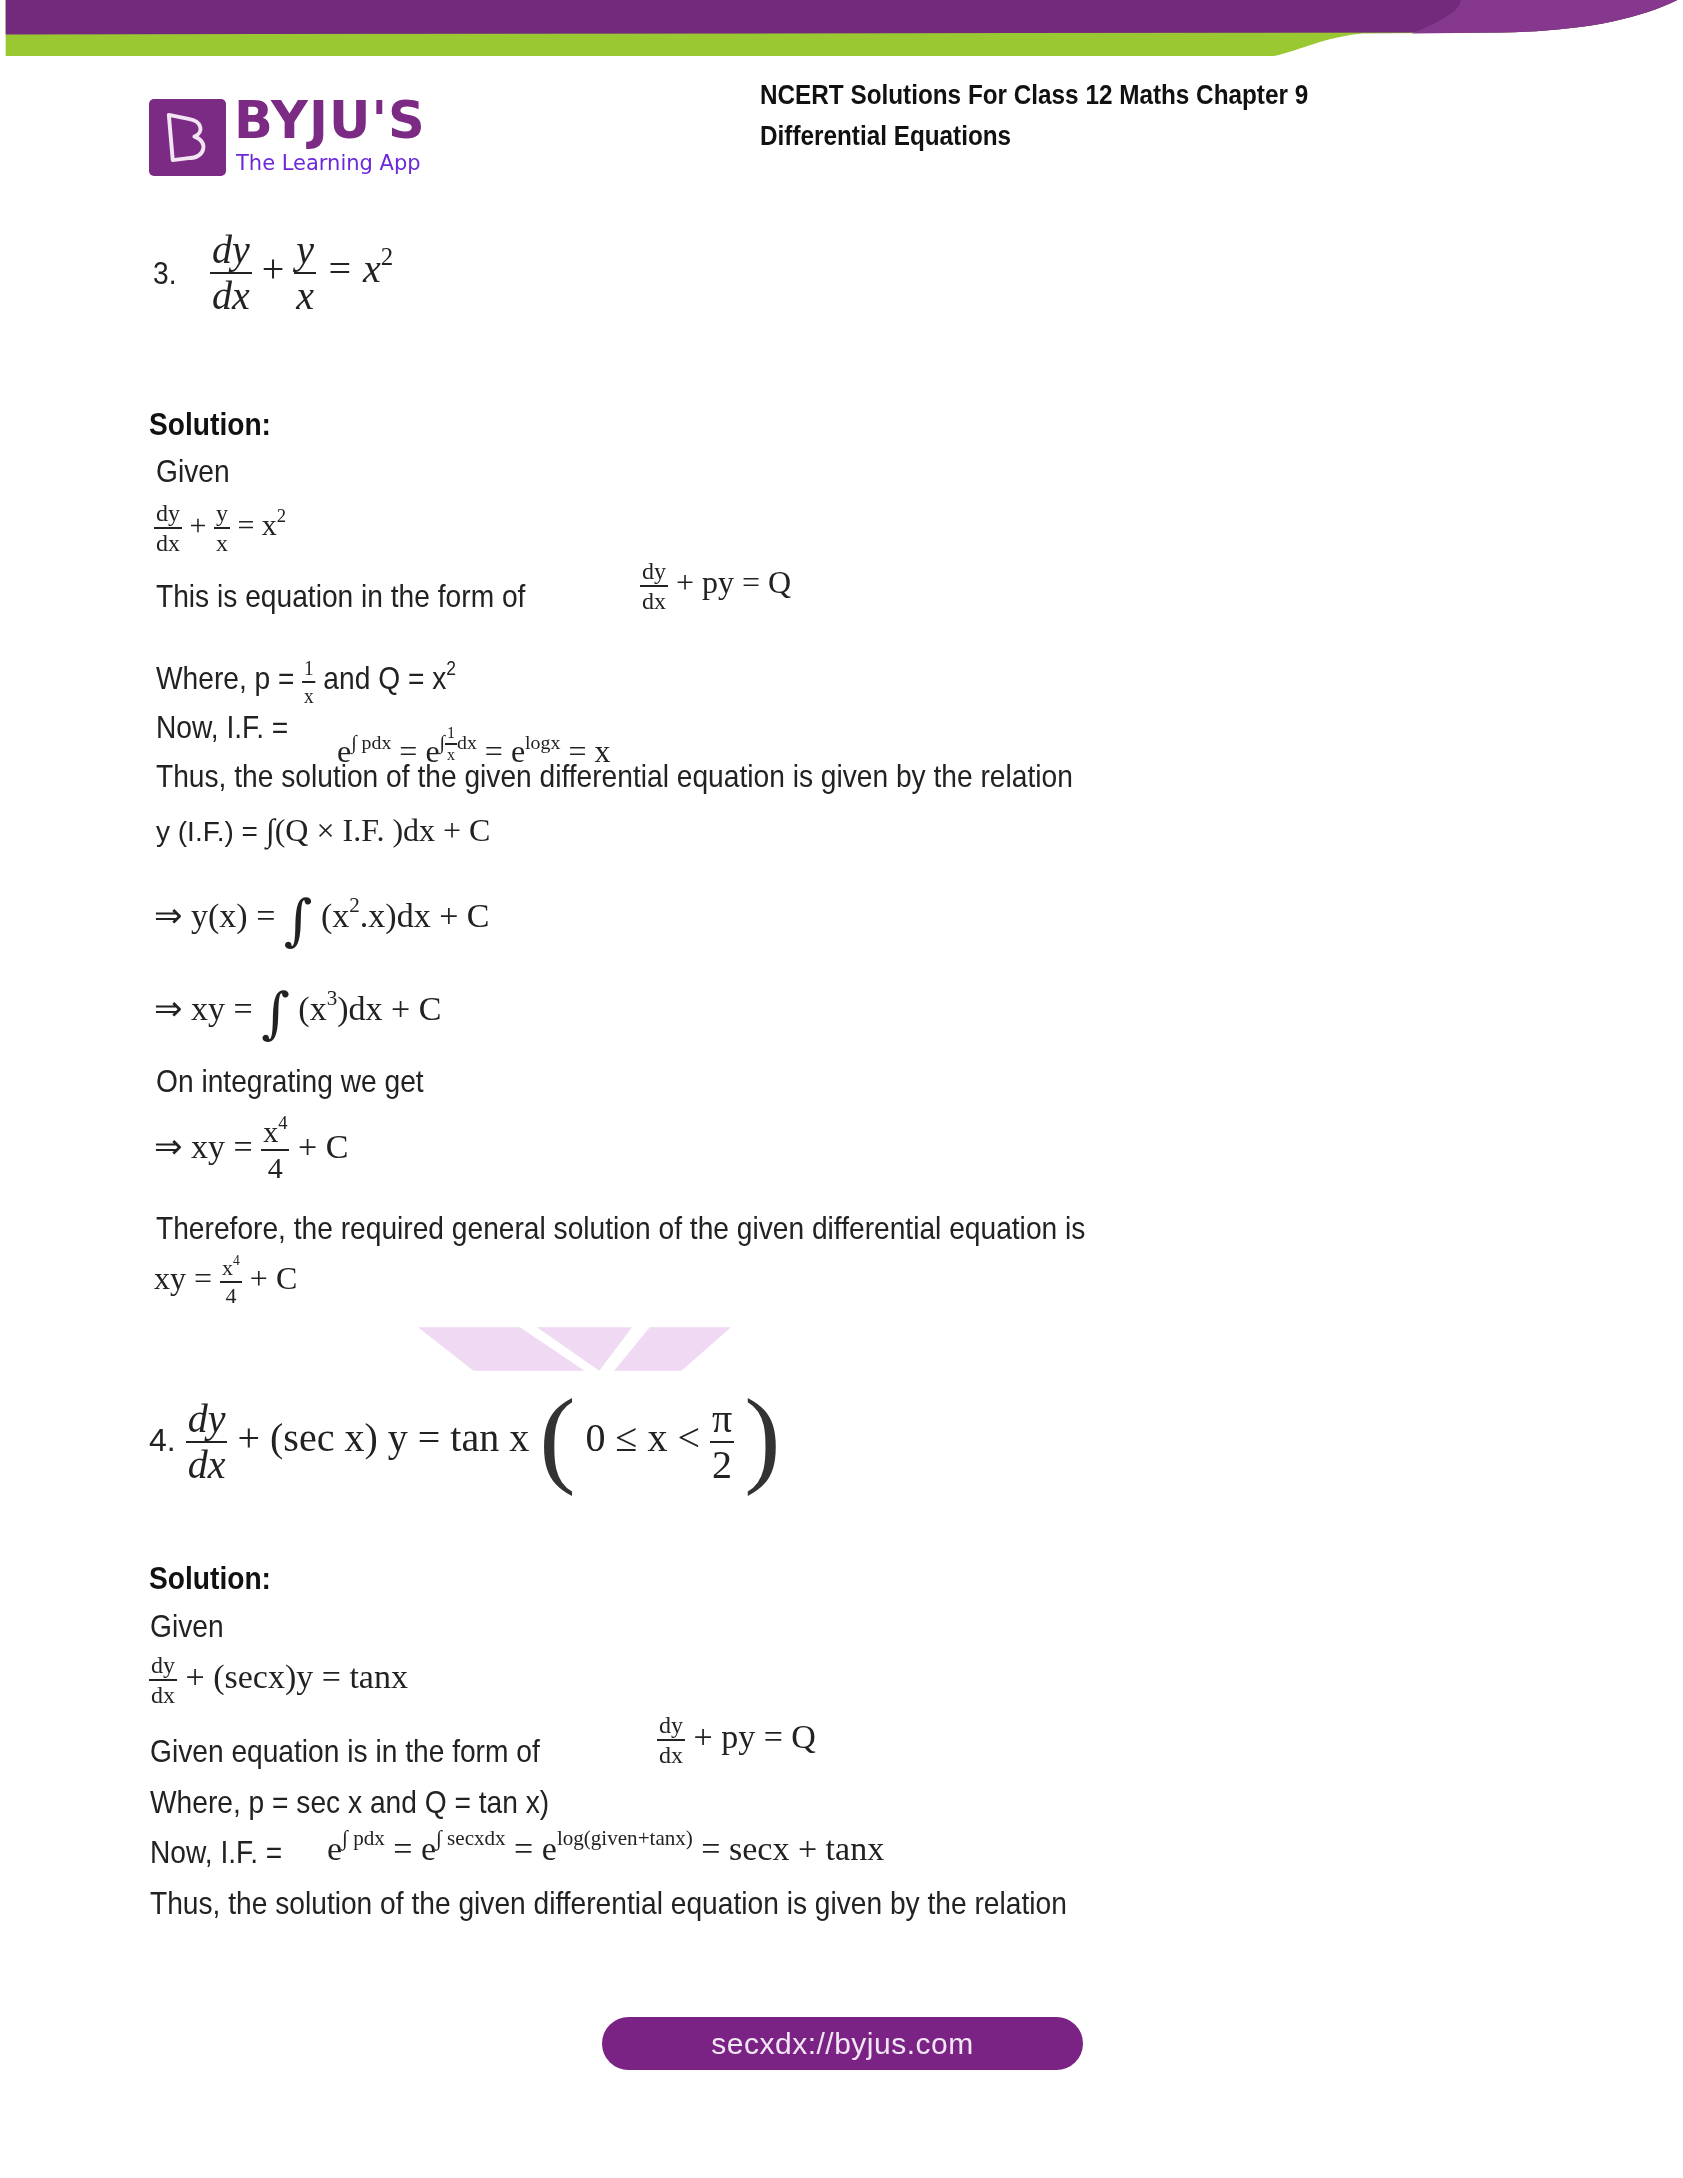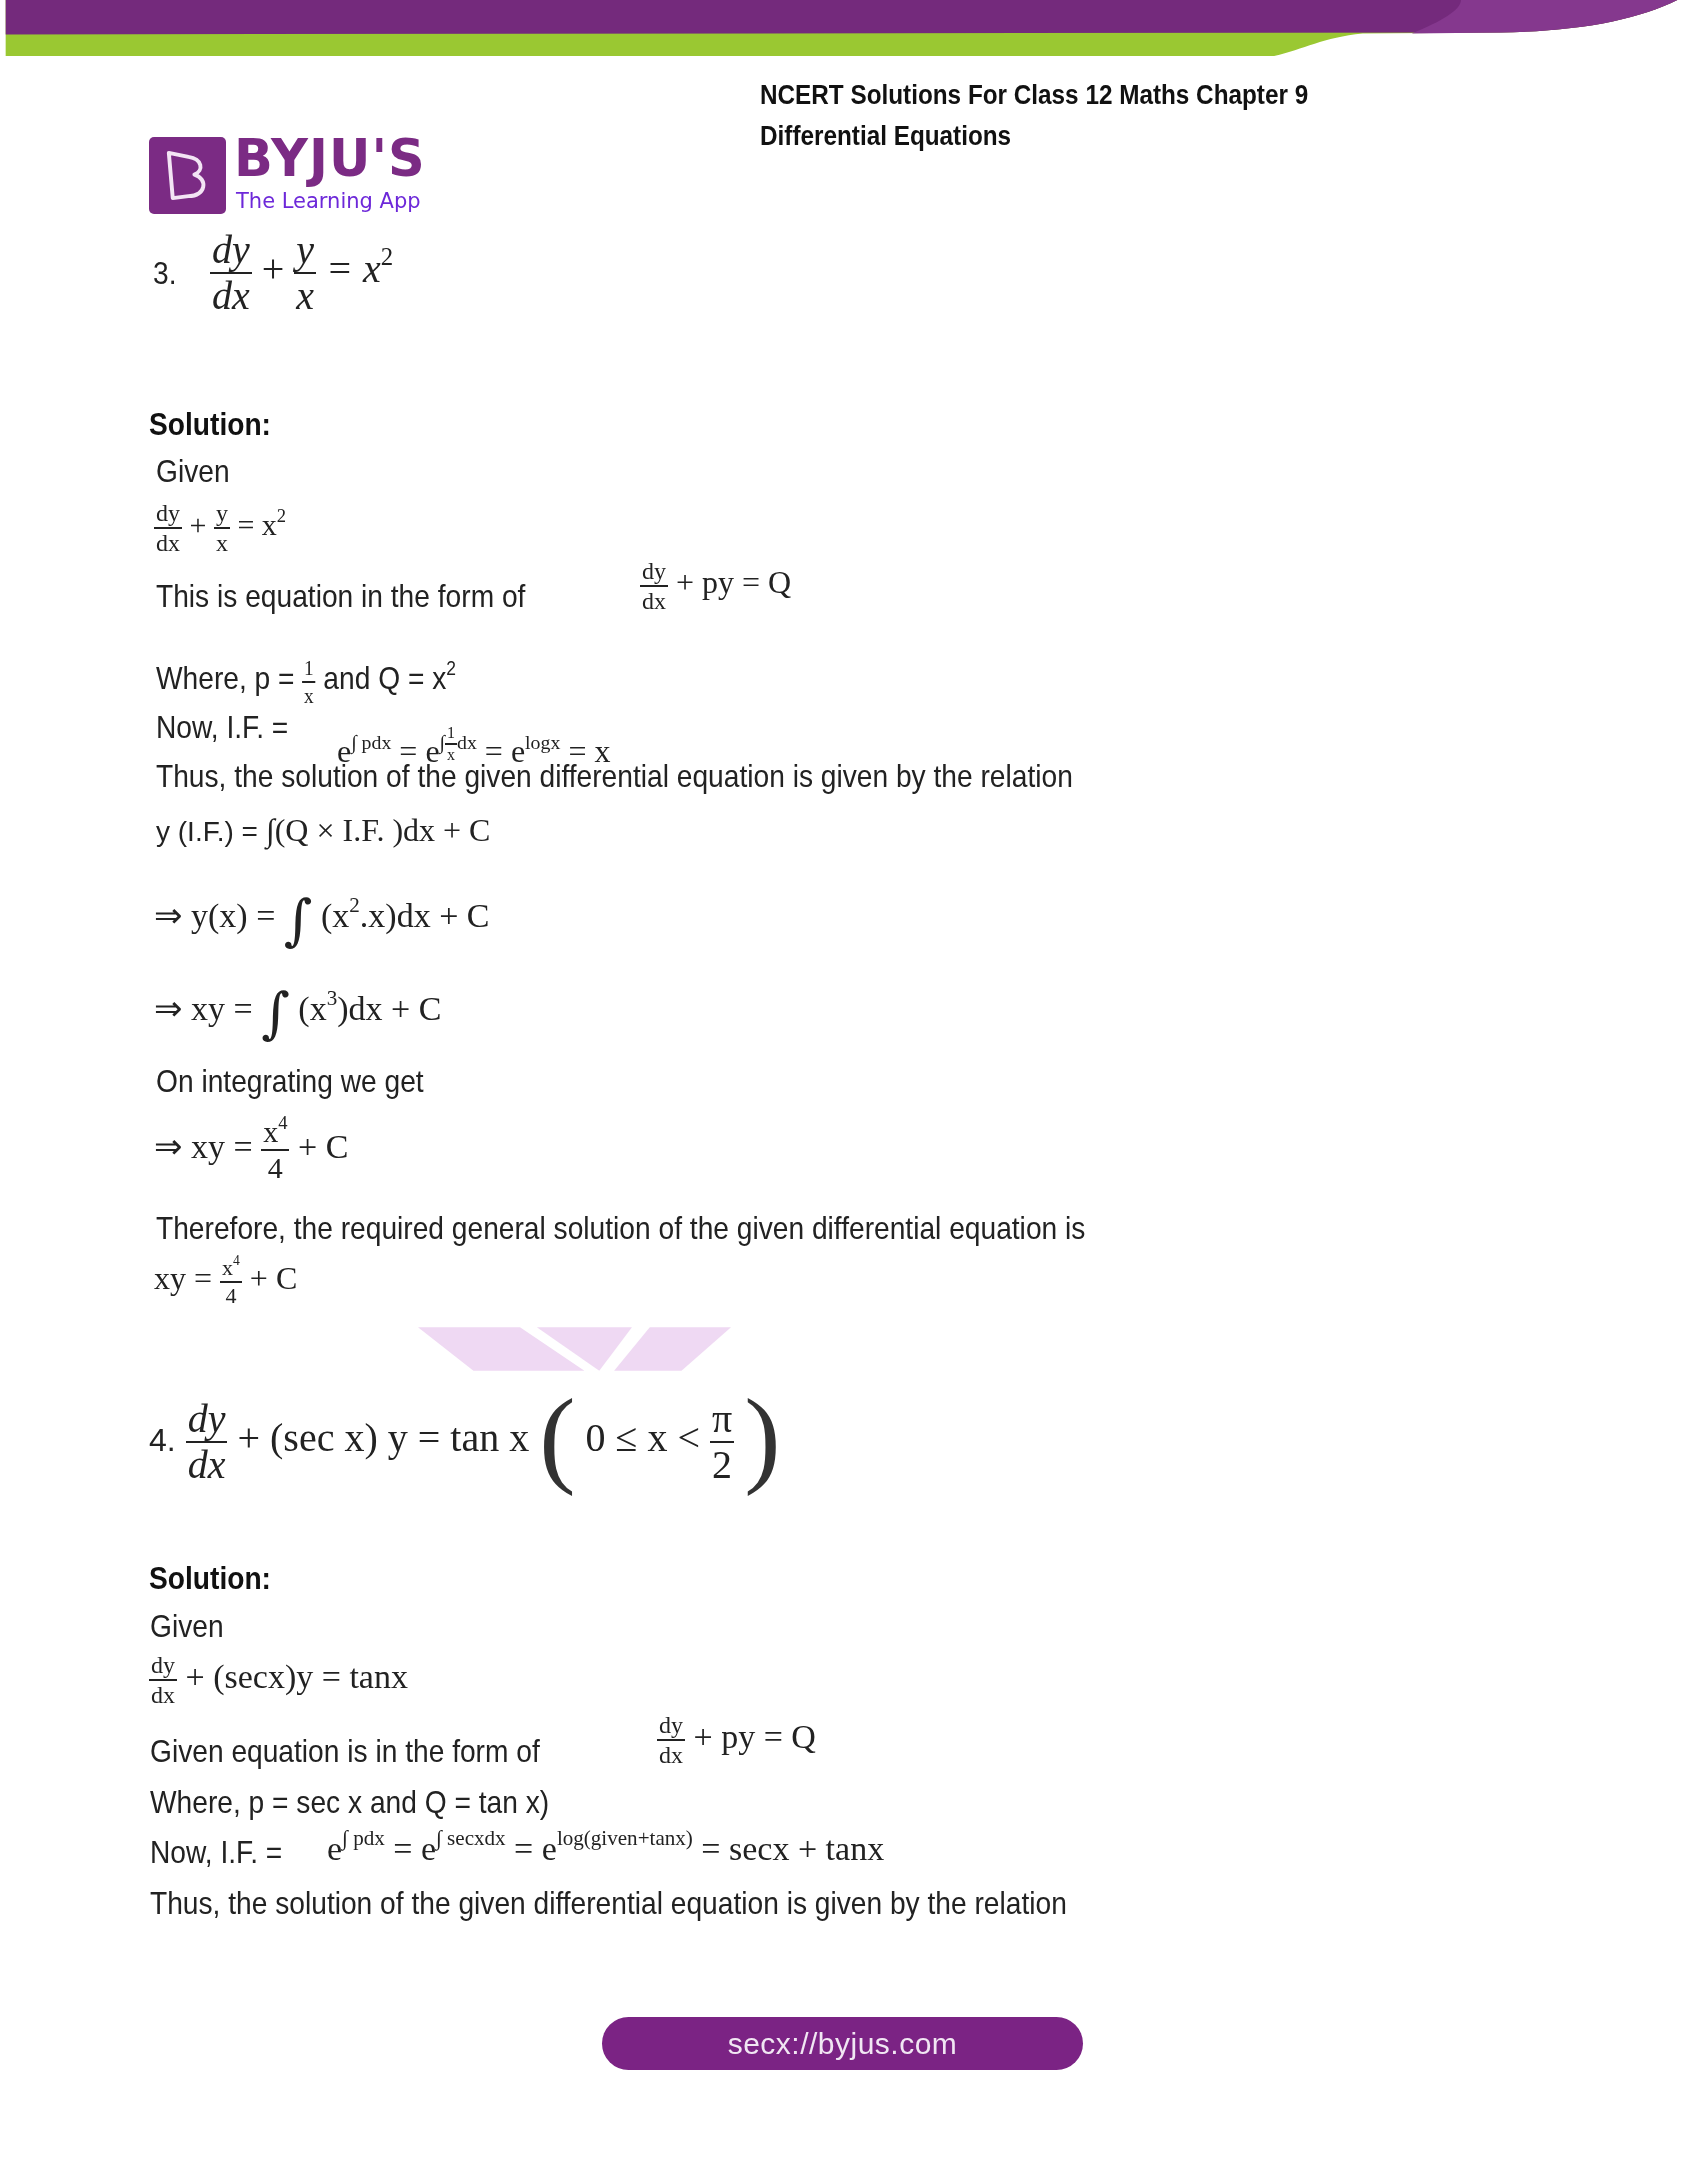--- a/index.html
+++ b/index.html
@@ -2,21 +2,21 @@
 <html><head>
 <meta charset="utf-8">
 <style>
   * { margin: 0; padding: 0; box-sizing: border-box; }
   html, body { width: 1683px; height: 2178px; background: #ffffff; overflow: hidden; }
   body { position: relative; font-family: "Liberation Sans", sans-serif; color: #111; }
 
   .banner { position: absolute; left: 0; top: 0; width: 1683px; height: 59px; }
   .banner svg { display: block; }
 
-  .logo { position: absolute; left: 149px; top: 97px; width: 282px; height: 81px; margin-top: 38px; }
+  .logo { position: absolute; left: 149px; top: 97px; width: 282px; height: 81px; }
   .logo-mark { position: absolute; left: 0; top: 2px; width: 77px; height: 77px; background: #7b2b84; border-radius: 5px; }
   .logo-mark svg { position: absolute; left: 10px; top: 10px; }
   .logo-word { position: absolute; left: 85px; top: -6px; font-family: "DejaVu Sans", sans-serif; font-weight: bold; font-size: 51px; color: #7b2b84; letter-spacing: 1px; line-height: 59px; }
   .logo-tag { position: absolute; left: 87px; top: 53px; font-family: "DejaVu Sans", sans-serif; font-size: 21px; color: #6d28d9; line-height: 26px; white-space: nowrap; }
 
   .doc-title { position: absolute; left: 760px; top: 75px; font-family: "Liberation Sans Narrow", "Liberation Sans", sans-serif; font-weight: bold; font-size: 27px; line-height: 41px; color: #111; transform: scaleX(0.9); transform-origin: left top; }
 
   .txt { position: absolute; font-family: "Liberation Sans", sans-serif; font-size: 32px; line-height: 40px; color: #222; white-space: nowrap; transform: scaleX(0.88); transform-origin: left top; }
   .bold { font-weight: bold; color: #111; }
   .m { position: absolute; font-family: "Liberation Serif", serif; color: #222; white-space: nowrap; line-height: 1; }
@@ -212,15 +212,15 @@
     <span>e</span><sup>∫ pdx</sup>
     <span>= e</span><sup>∫ secxdx</sup>
     <span>= e</span><sup>log(given+tanx)</sup>
     <span>= secx + tanx</span>
   </div>
 
   <div class="txt" style="left:150px; top:1883px;">Thus, the solution of the given differential equation is given by the relation</div>
 </div>
 
 <div class="footer-pill">
-  <span>secx://byjus.com</span>
+  <span>secxdx://byjus.com</span>
 </div>
 
 
 </body></html>

